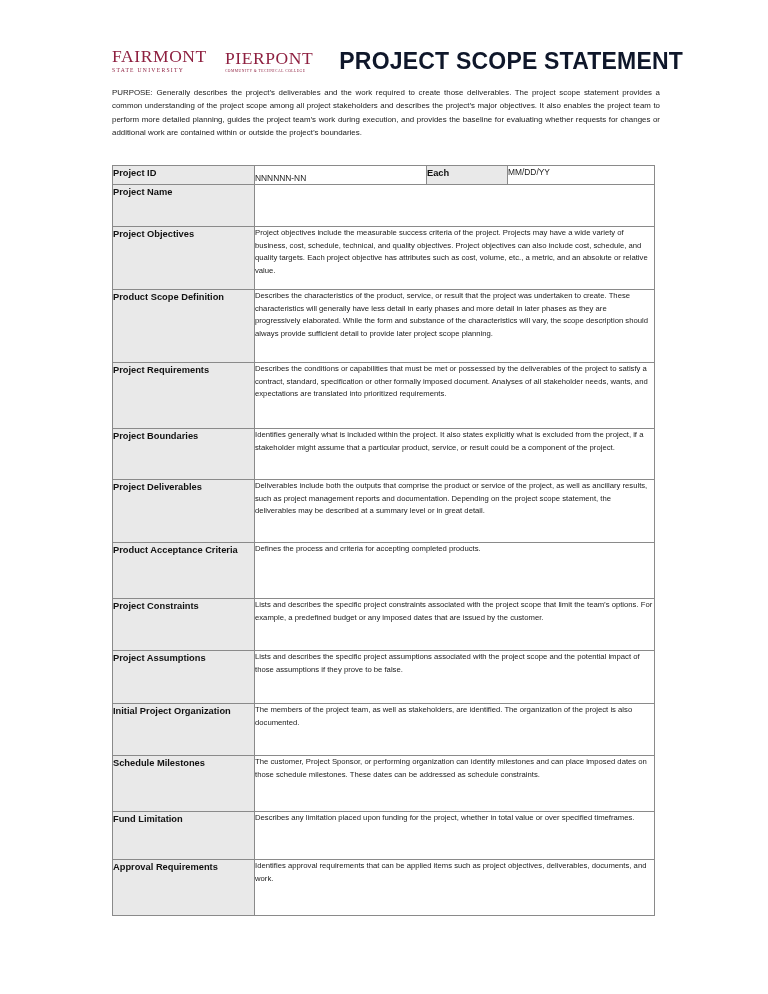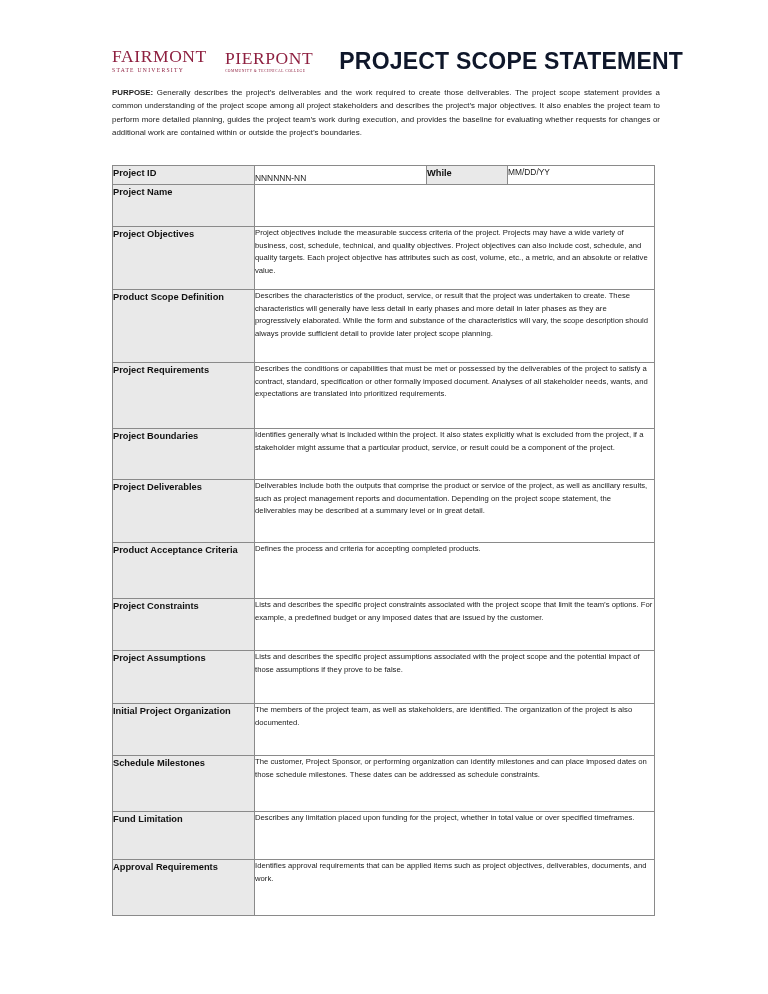--- a/index.html
+++ b/index.html
@@ -80,21 +80,21 @@
     position: absolute;
     left: 112px;
     top: 86px;
     width: 548px;
     font-size: 7.9px;
     line-height: 13.3px;
     text-align: justify;
     color: #1a1a1a;
   }
   .purpose b {
-    font-weight: bold;
+    font-weight: normal;
   }
 
   
   .scope-table {
     position: absolute;
     left: 112px;
     top: 165px;
     width: 543px;
     border-collapse: collapse;
     table-layout: fixed;
@@ -165,21 +165,21 @@
 
   <div class="purpose">
     <b>PURPOSE:</b><span>  Generally describes the project’s deliverables and the work required to create those deliverables.  The project scope statement provides a common understanding of the project scope among all project stakeholders and describes the project’s major objectives.  It also enables the project team to perform more detailed planning, guides the project team’s work during execution, and provides the baseline for evaluating whether requests for changes or additional work are contained within or outside the project’s boundaries.</span>
   </div>
 
   <table class="scope-table">
     <tbody>
       <tr>
         <td class="lbl">Project ID</td>
         <td class="val mono-ish">NNNNNN-NN</td>
-        <td class="date-lbl">While</td>
+        <td class="date-lbl">Each</td>
         <td class="date-val">MM/DD/YY</td>
       </tr>
     </tbody>
     <tbody id="rows-body">
         <tr style="height: 42px; padding-left: 16px;">
           <td class="lbl">Project Name</td>
           <td class="val" colspan="3"></td>
         </tr>
         <tr style="height: 63px;">
           <td class="lbl">Project Objectives</td>

